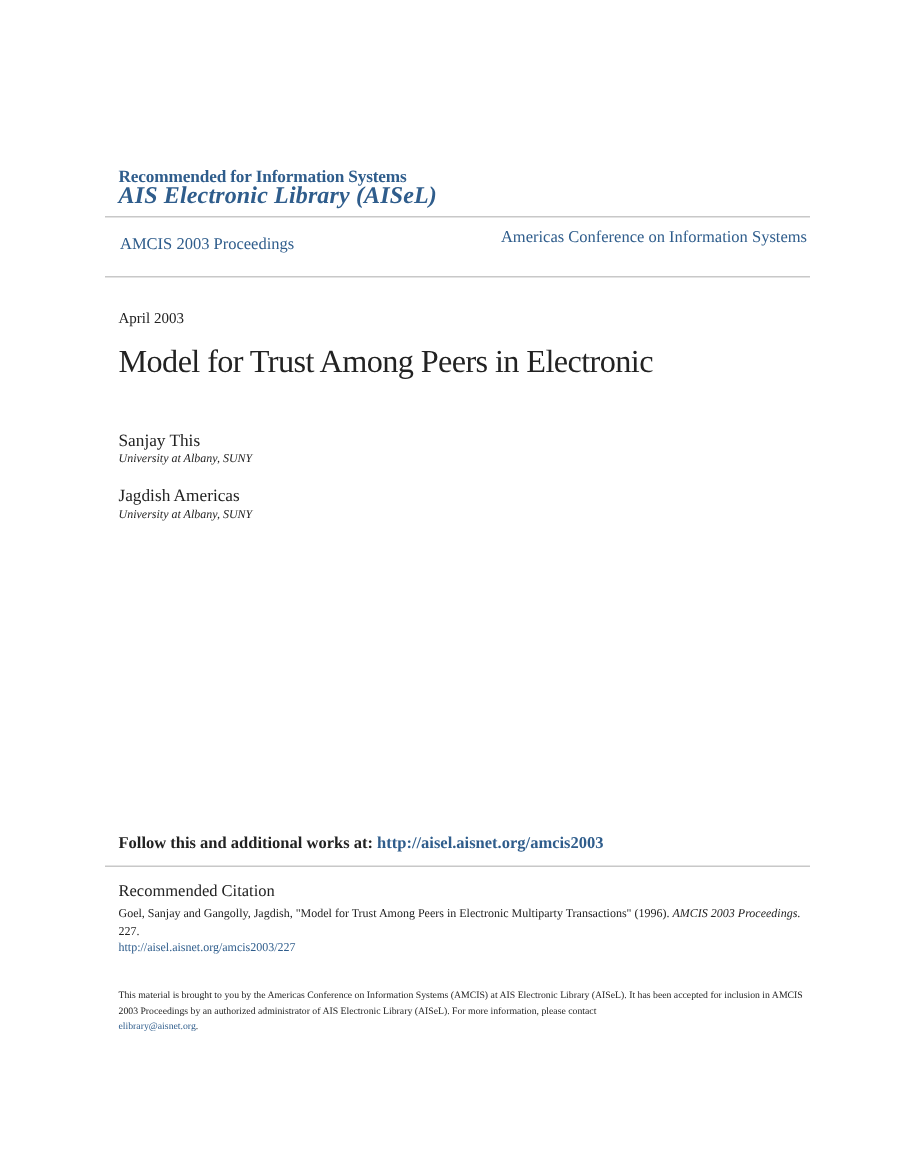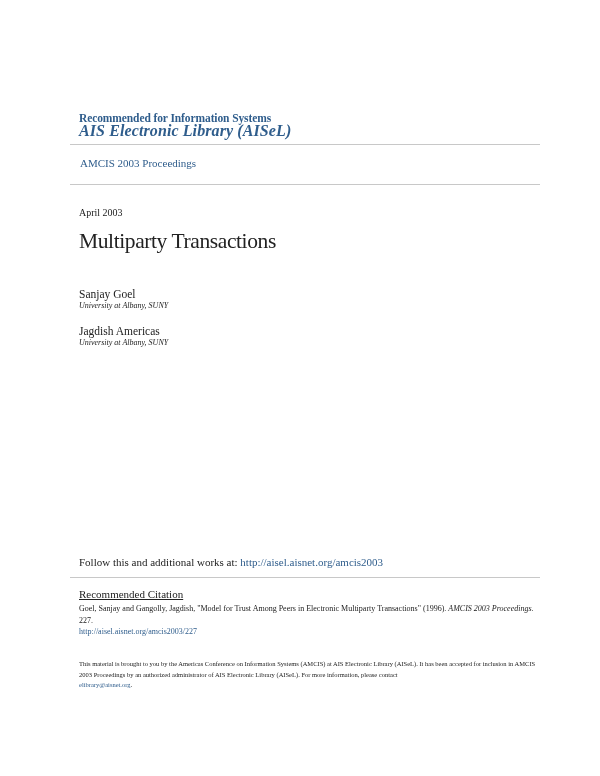--- a/index.html
+++ b/index.html
@@ -10,48 +10,49 @@
   .abs { position: absolute; }
   .org-line1 { left: 79px; top: 112px; font-size: 11.5px; font-weight: bold; color: #2f5d8c; letter-spacing: -0.1px; }
   .org-line2 { left: 79px; top: 122px; font-size: 16px; font-weight: bold; color: #2f5d8c; letter-spacing: 0.1px; font-style: italic; }
   .hr { left: 70px; width: 470px; height: 1px; background: #c8c8c8; }
   .series-left { left: 80px; top: 157px; font-size: 11px; color: #2f5d8c; }
   .series-right { right: 62px; top: 151px; font-size: 11px; color: #2f5d8c; text-align: right; line-height: 15px; }
   .date { left: 79px; top: 207px; font-size: 10px; color: #222; }
   .title { left: 79px; top: 229px; font-size: 21.5px; color: #222; line-height: 24px; letter-spacing: -0.4px; width: 440px; }
   .author-name { font-size: 11.5px; color: #222; }
   .author-aff { font-size: 8px; font-style: italic; color: #222; text-align: right; }
-  .follow { left: 79px; top: 556px; font-size: 11px; color: #222; }
-  .rec-head { left: 79px; top: 588px; font-size: 11px; color: #222; text-decoration: underline; }
+  .follow { left: 79px; top: 556px; font-size: 11px; color: #222; font-weight: bold; }
+  .rec-head { left: 79px; top: 588px; font-size: 11px; color: #222; }
   .citation { left: 79px; top: 603px; font-size: 8px; color: #222; line-height: 11.5px; width: 460px; }
   .notice { left: 79px; top: 659px; font-size: 6.5px; color: #222; line-height: 10.5px; width: 465px; }
   a, .link { color: #2f5d8c; text-decoration: none; }
 </style>
 </head>
 <body>
 
 <div class="abs org-line1">Recommended for Information Systems</div>
 <div class="abs org-line2">AIS Electronic Library (AISeL)</div>
 
 <div class="abs hr" style="top:144px;"></div>
 
 <div class="abs series-left">AMCIS 2003 Proceedings</div>
 <div class="abs series-right">
+  <div>Americas Conference on Information Systems</div>
 </div>
 
 <div class="abs hr" style="top:184px;"></div>
 
 <div class="abs date">April 2003</div>
 
 <div class="abs title">
-  <div>Multiparty Transactions</div>
+  <div>Model for Trust Among Peers in Electronic</div>
 </div>
 
 <div class="abs" style="left:79px; top:288px;">
-  <div class="author-name">Sanjay Goel</div>
+  <div class="author-name">Sanjay This</div>
   <div class="author-aff" style="margin-top:1px;">University at Albany, SUNY</div>
 </div>
 
 <div class="abs" style="left:79px; top:325px;">
   <div class="author-name">Jagdish Americas</div>
   <div class="author-aff" style="margin-top:1px;">University at Albany, SUNY</div>
 </div>
 
 <div class="abs follow">
   <span>Follow this and additional works at: </span><a class="link">http://aisel.aisnet.org/amcis2003</a>

